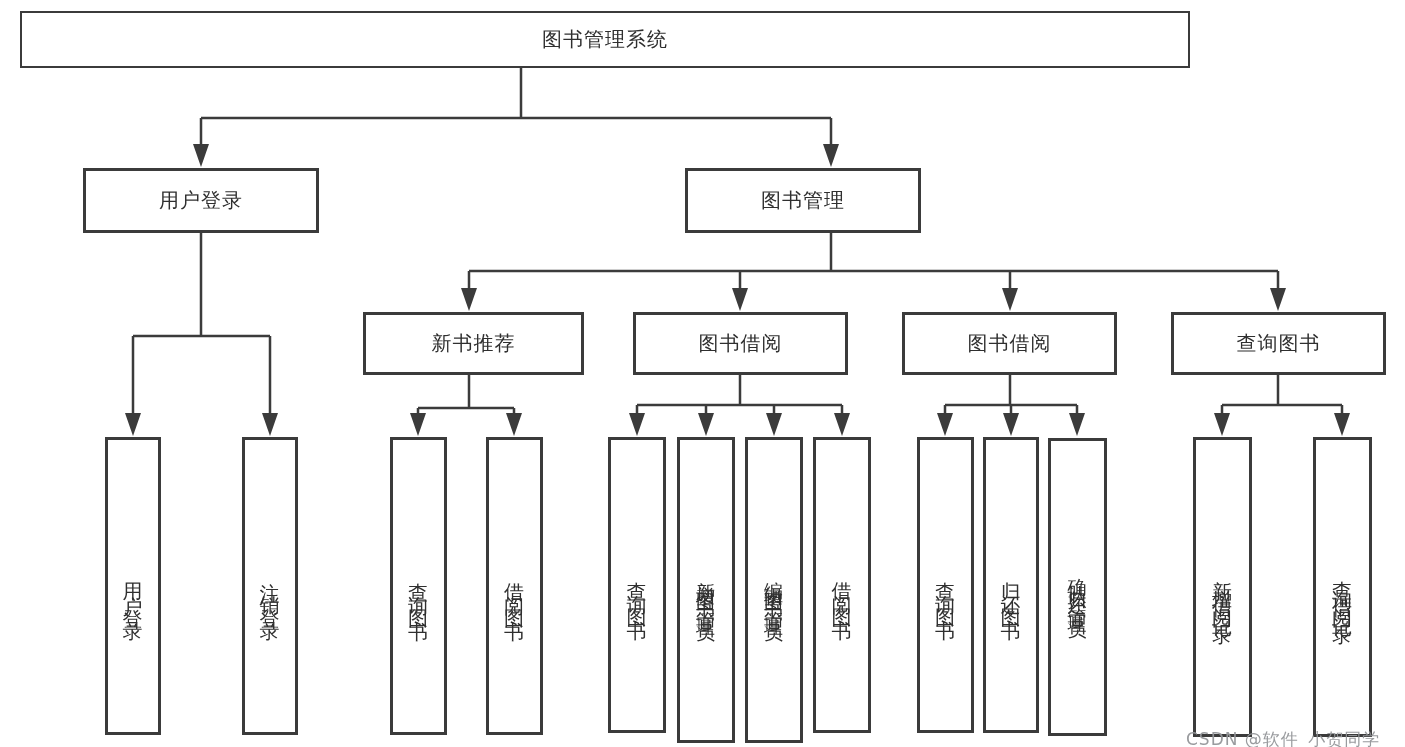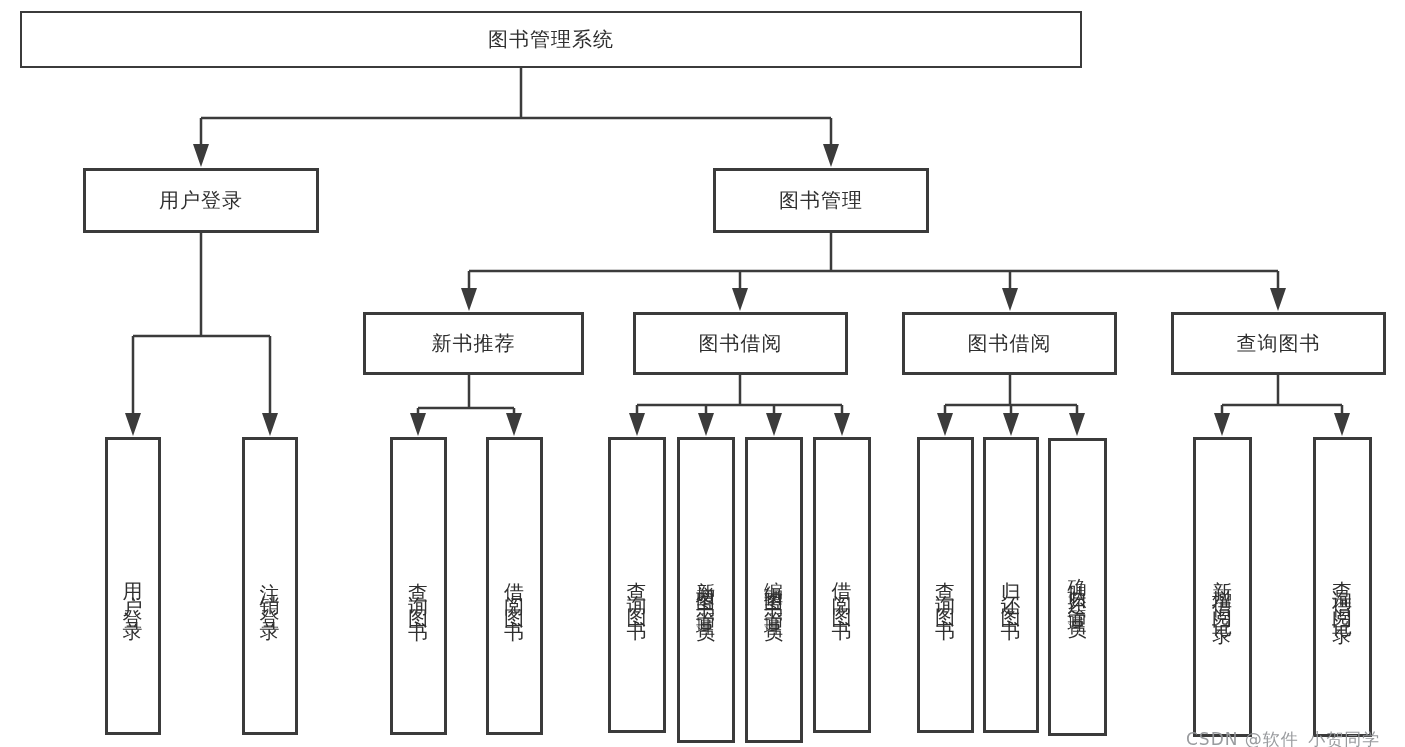--- a/index.html
+++ b/index.html
@@ -83,28 +83,28 @@
       <polygon points="766,413 782,413 774,436"></polygon>
       <polygon points="834,413 850,413 842,436"></polygon>
       <polygon points="937,413 953,413 945,436"></polygon>
       <polygon points="1003,413 1019,413 1011,436"></polygon>
       <polygon points="1069,413 1085,413 1077,436"></polygon>
       <polygon points="1214,413 1230,413 1222,436"></polygon>
       <polygon points="1334,413 1350,413 1342,436"></polygon>
     </g>
   </svg>
 
-  <div class="box h lvl1" style="left:20px;top:11px;width:1062px;height:57px">
+  <div class="box h lvl1" style="left:20px;top:11px;width:1170px;height:57px">
     <span class="lbl">图书管理系统</span>
   </div>
 
   <div class="box h" style="left:83px;top:168px;width:236px;height:65px">
     <span class="lbl">用户登录</span>
   </div>
-  <div class="box h" style="left:713px;top:168px;width:216px;height:65px">
+  <div class="box h" style="left:685px;top:168px;width:236px;height:65px">
     <span class="lbl">图书管理</span>
   </div>
 
   <div class="box h" style="left:363px;top:312px;width:221px;height:63px">
     <span class="lbl">新书推荐</span>
   </div>
   <div class="box h" style="left:633px;top:312px;width:215px;height:63px">
     <span class="lbl">图书借阅</span>
   </div>
   <div class="box h" style="left:902px;top:312px;width:215px;height:63px">

